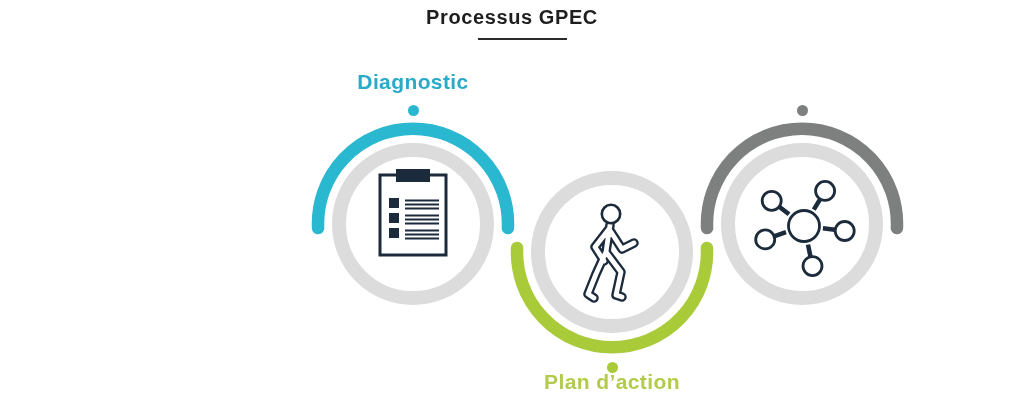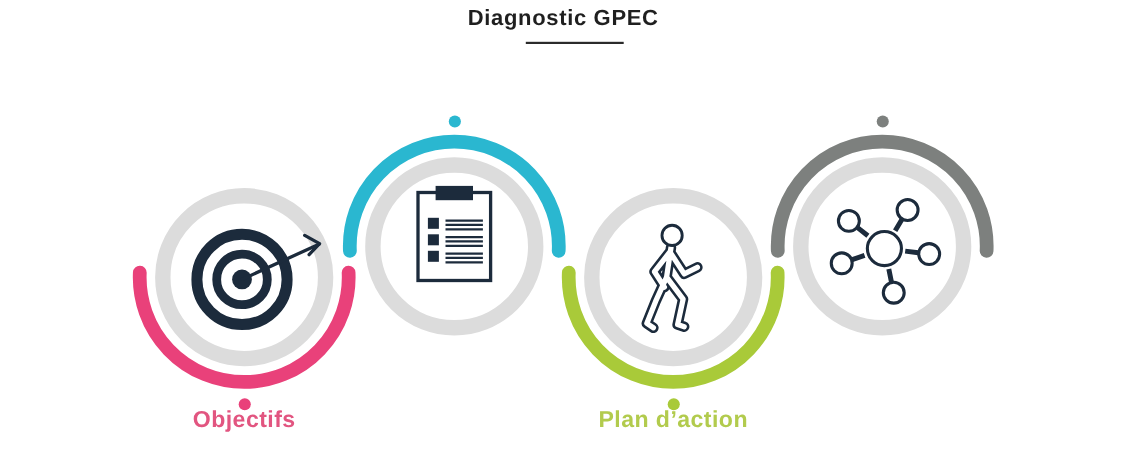--- a/index.html
+++ b/index.html
@@ -33,55 +33,41 @@
   .arc{stroke:var(--accent);stroke-width:12.5;fill:none;stroke-linecap:round;}
   .ring{fill:#ffffff;stroke:#dcdcdc;stroke-width:14;}
   .ink{stroke:#1c2b3c;}
   .inkfill{fill:#1c2b3c;}
 </style>
 </head>
 <body>
 
 <div class="stage">
 
-  <div class="title">Diagnostic GPEC</div>
+  <div class="title">Processus GPEC</div>
   <div class="title-underline"></div>
 
-  <div class="step label-bottom" style="left: 112px; --accent: #e9417a; --label-c: #e25580;">
-    <svg class="badge" viewBox="0 0 220 220">
-      <path class="arc" d="M 15.1 105.9 A 95 95 0 1 0 204.9 105.9"></path>
-      <circle class="ring" cx="110" cy="110" r="74"></circle>
-      <g transform="translate(108,112)">
-        <circle class="ink" r="41" fill="none" stroke-width="10"></circle>
-        <circle class="ink" r="23" fill="none" stroke-width="8"></circle>
-        <circle class="inkfill" r="9"></circle>
-        <path class="ink" d="M 0 0 L 70 -32" fill="none" stroke-width="3" stroke-linecap="round"></path>
-        <path class="ink" d="M 57 -40 L 70.5 -32.5 L 61 -22.5" fill="none" stroke-width="3" stroke-linecap="round" stroke-linejoin="round"></path>
-      </g>
-    </svg>
-    <div class="dot"></div>
-    <div class="step-label">Objectifs</div>
-  </div>
 
   <div class="step label-top" style="left: 303px; --accent: #2ab7d0; --label-c: #29aac7;">
     <svg class="badge" viewBox="0 0 220 220">
       <path class="arc" d="M 15.1 114.1 A 95 95 0 1 1 204.9 114.1"></path>
       <circle class="ring" cx="110" cy="110" r="74"></circle>
       <g transform="translate(110,101)">
         <rect class="ink" x="-33" y="-40" width="66" height="80" fill="#ffffff" stroke-width="3"></rect>
         <rect class="inkfill" x="-17" y="-46" width="34" height="13"></rect>
         <rect class="inkfill" x="-24" y="-17" width="10" height="10"></rect>
         <path class="ink" d="M -8 -14.5 L 26 -14.5 M -8 -10.5 L 26 -10.5 M -8 -6.5 L 26 -6.5" stroke-width="2" fill="none"></path>
         <rect class="inkfill" x="-24" y="-2" width="10" height="10"></rect>
         <path class="ink" d="M -8 0.5 L 26 0.5 M -8 4.5 L 26 4.5 M -8 8.5 L 26 8.5" stroke-width="2" fill="none"></path>
         <rect class="inkfill" x="-24" y="13" width="10" height="10"></rect>
         <path class="ink" d="M -8 15.5 L 26 15.5 M -8 19.5 L 26 19.5 M -8 23.5 L 26 23.5" stroke-width="2" fill="none"></path>
       </g>
     </svg>
     <div class="dot"></div>
+    <div class="step-label">Diagnostic</div>
   </div>
 
   <div class="step label-bottom" style="left: 502px; --accent: #a9ca39; --label-c: #b2cb4d;">
     <svg class="badge" viewBox="0 0 220 220">
       <path class="arc" d="M 15.1 105.9 A 95 95 0 1 0 204.9 105.9"></path>
       <circle class="ring" cx="110" cy="110" r="74"></circle>
       <g transform="translate(107,110)">
         <path class="ink" fill="none" stroke-width="9.5" stroke-linecap="round" stroke-linejoin="round" d="M 1 -27 L -3 0 M 0 -23 L -14 -5 L -5 9 M 0 -23 L 13 -3 L 25 -9 M -3 0 L 12 20 L 7 43 L 13 45 M -3 0 L -13 22 L -21 42 L -15 46"></path>
         <path fill="none" stroke="#ffffff" stroke-width="4.8" stroke-linecap="round" stroke-linejoin="round" d="M 1 -27 L -3 0 M 0 -23 L -14 -5 L -5 9 M 0 -23 L 13 -3 L 25 -9 M -3 0 L 12 20 L 7 43 L 13 45 M -3 0 L -13 22 L -21 42 L -15 46"></path>
         <circle class="ink" cx="2" cy="-38" r="9.2" fill="#ffffff" stroke-width="2.6"></circle>

